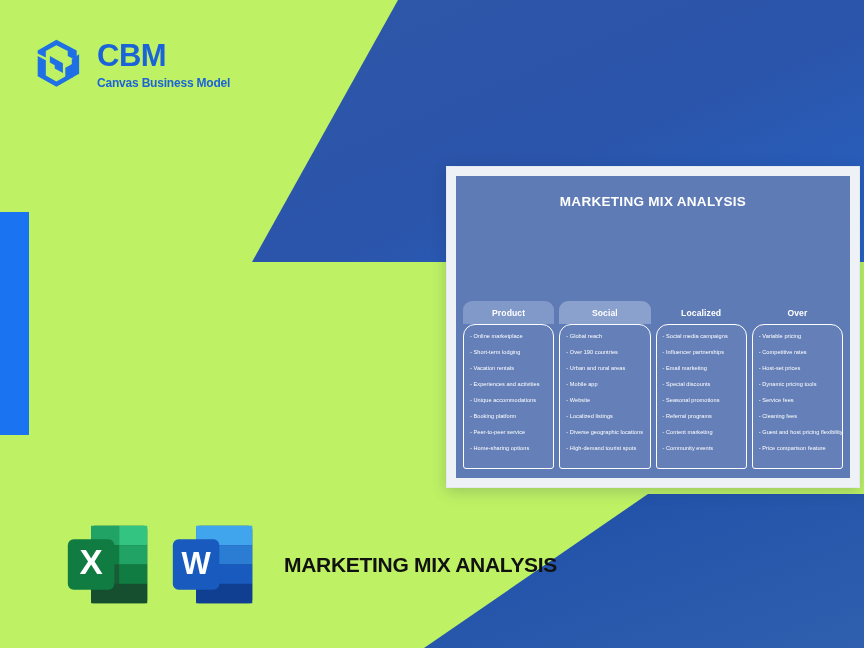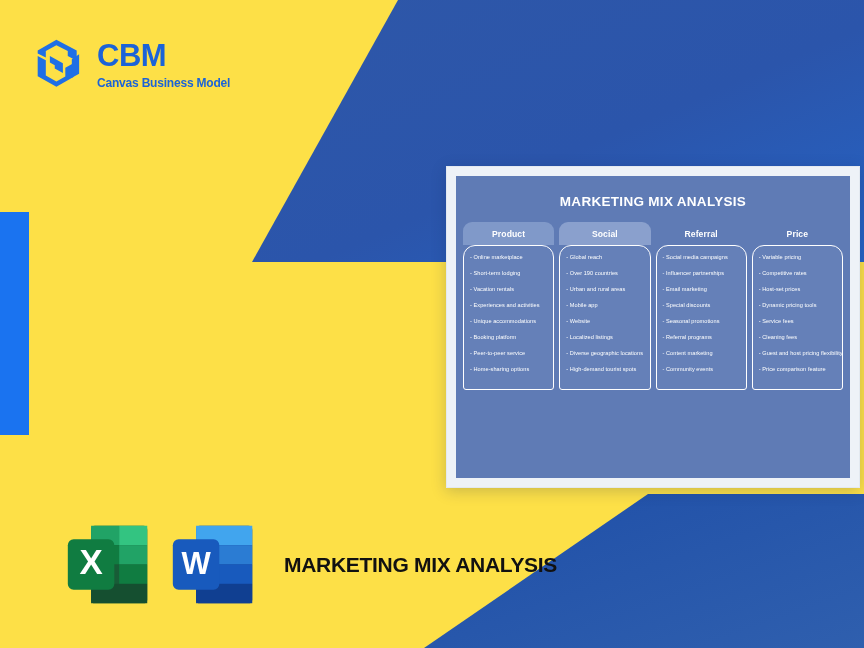--- a/index.html
+++ b/index.html
@@ -5,21 +5,21 @@
   * { margin:0; padding:0; box-sizing:border-box; }
   html, body {
     width:864px; height:648px;
     background:#ffffff;
     font-family:"Liberation Sans", sans-serif;
     overflow:hidden;
   }
   #stage {
     position:relative;
     width:864px; height:648px;
-    background:#fde047;
+    background:#bef264;
     overflow:hidden;
   }
 
   
   .bg-diag-top {
     position:absolute;
     top:0; left:0; width:864px; height:648px;
     pointer-events:none;
   }
   .bg-left-bar {
@@ -93,21 +93,21 @@
     color:#ffffff;
     font-size:13.5px;
     font-weight:bold;
     letter-spacing:0.3px;
     margin:8px 0 13px 0;
   }
   .cols {
     flex:1;
     display:flex;
     gap:5px;
-    align-items:flex-start;
+    align-items:flex-end;
   }
   .col {
     flex:1 1 0;
     display:flex; flex-direction:column;
     min-width:0;
   }
   .col-head {
     height:23px;
     border-radius:9px 9px 0 0;
     display:flex; align-items:center; justify-content:center;
@@ -234,37 +234,37 @@
               <li>- Mobile app</li>
               <li>- Website</li>
               <li>- Localized listings</li>
               <li>- Diverse geographic locations</li>
               <li>- High-demand tourist spots</li>
             </ul>
           </div>
         </div>
 
         <div class="col">
-          <div class="col-head">Referral</div>
+          <div class="col-head">Localized</div>
           <div class="col-body">
             <ul>
               <li>- Social media campaigns</li>
               <li>- Influencer partnerships</li>
               <li>- Email marketing</li>
               <li>- Special discounts</li>
               <li>- Seasonal promotions</li>
               <li>- Referral programs</li>
               <li>- Content marketing</li>
               <li>- Community events</li>
             </ul>
           </div>
         </div>
 
         <div class="col">
-          <div class="col-head">Price</div>
+          <div class="col-head">Over</div>
           <div class="col-body">
             <ul>
               <li>- Variable pricing</li>
               <li>- Competitive rates</li>
               <li>- Host-set prices</li>
               <li>- Dynamic pricing tools</li>
               <li>- Service fees</li>
               <li>- Cleaning fees</li>
               <li>- Guest and host pricing flexibility</li>
               <li>- Price comparison feature</li>

